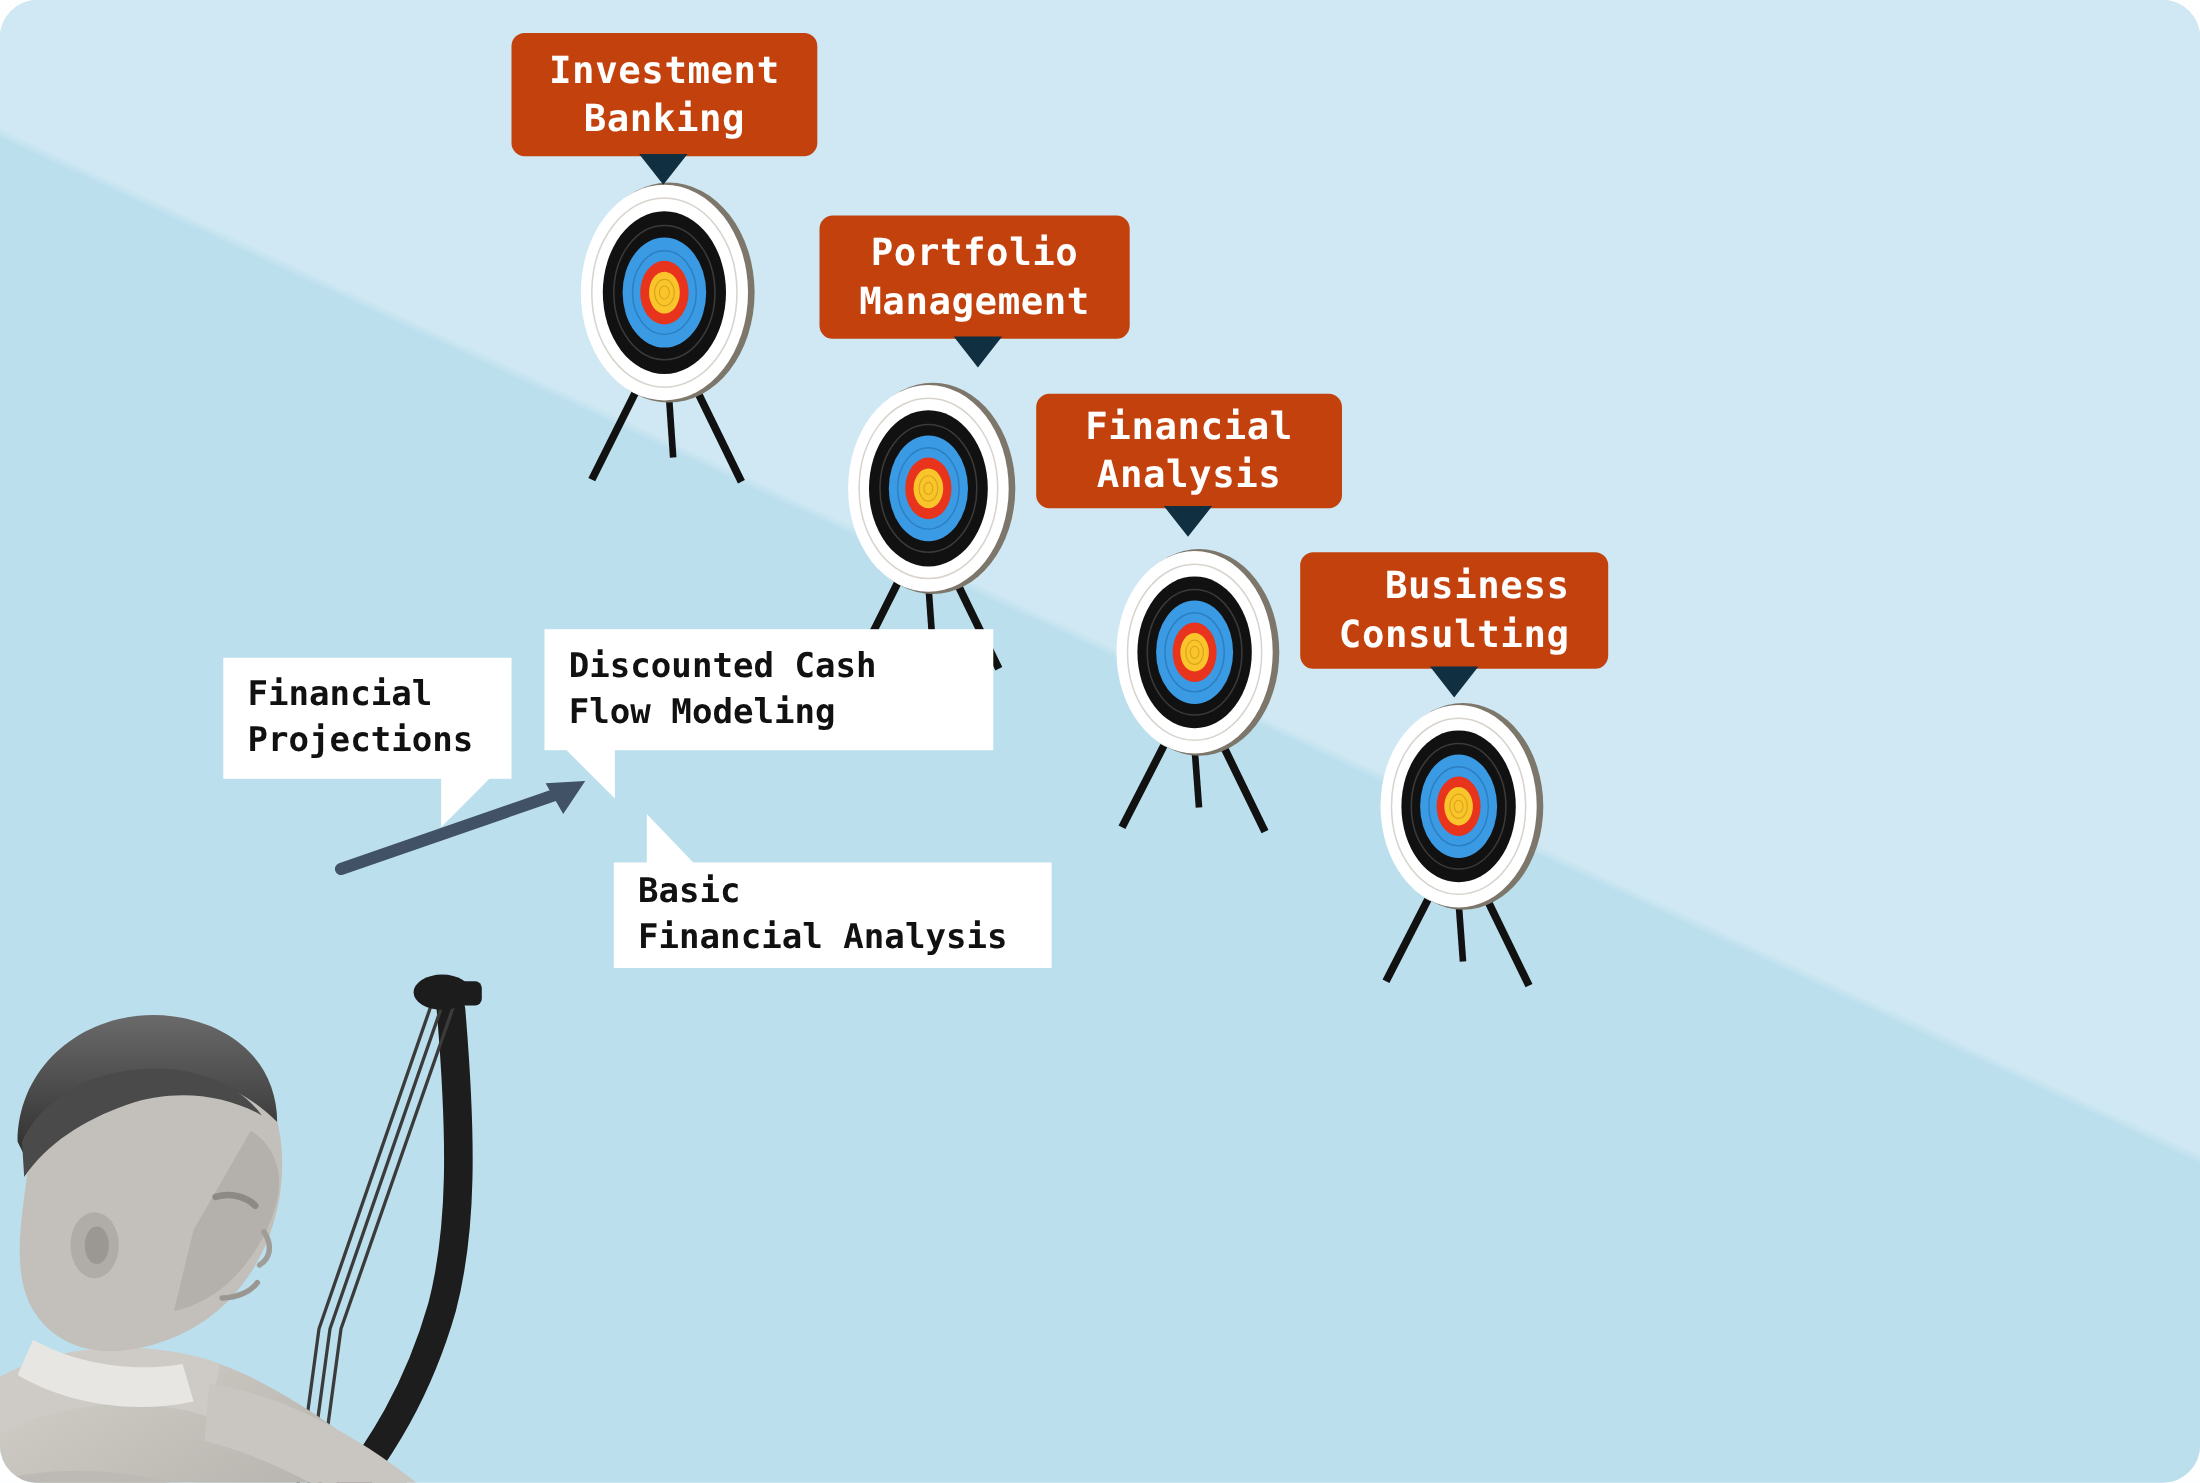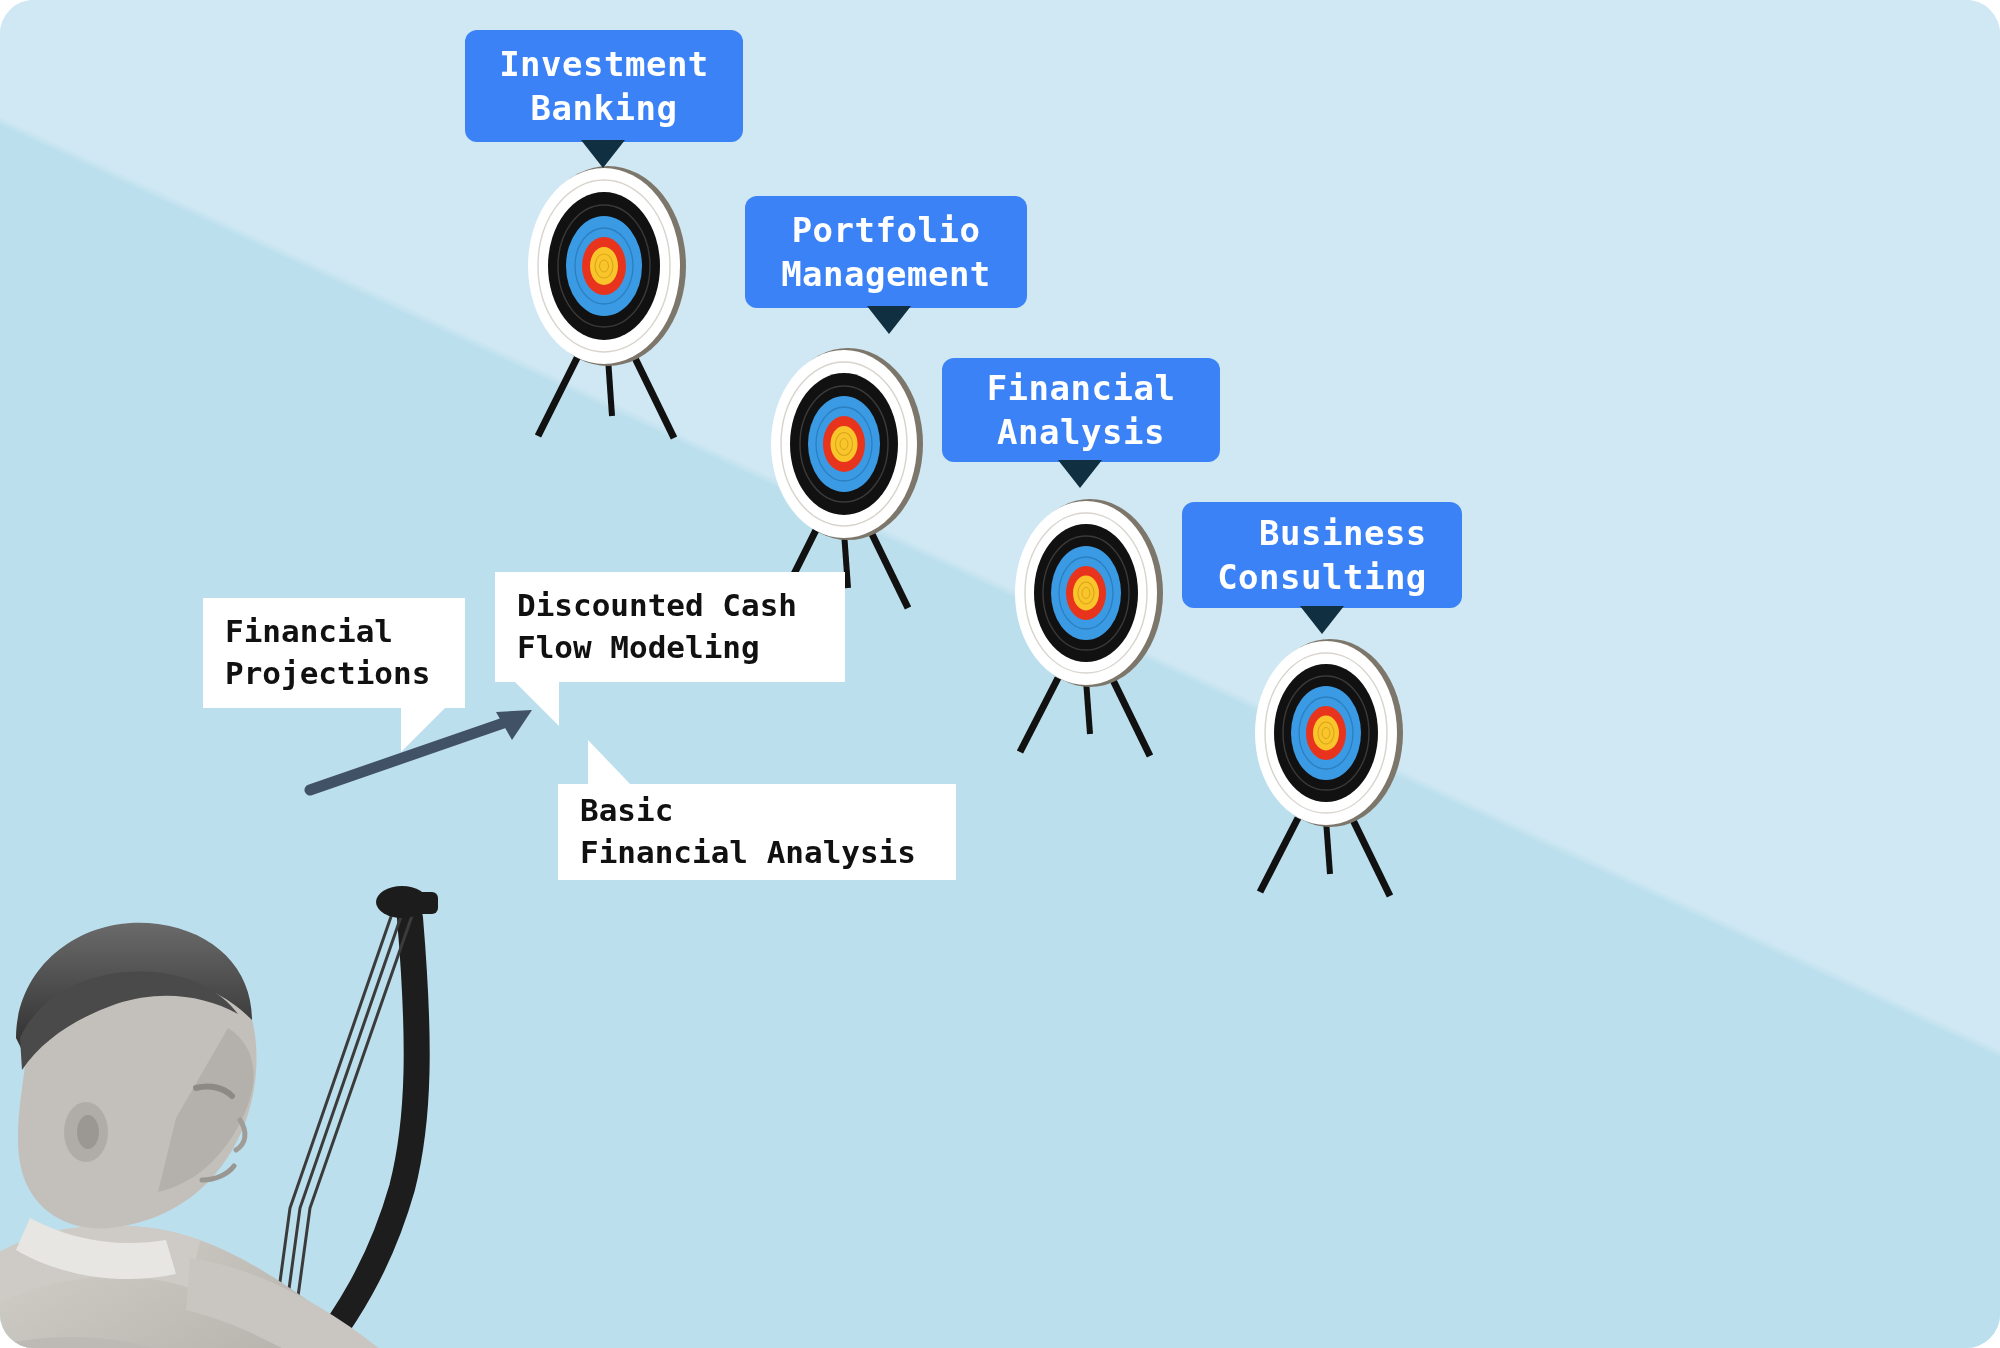--- a/index.html
+++ b/index.html
@@ -15,21 +15,21 @@
   
   .diag{
     position:absolute;inset:0;
     background:linear-gradient(205deg,#cfe8f3 0%,#cfe8f3 46%,#bcdfed 46.4%,#bcdfed 100%);
     pointer-events:none;
   }
 
   
   .bubble{
     position:absolute;
-    background:#3b82f6;
+    background:#c2410c;
     border-radius:12px;
     color:#ffffff;
     font-weight:700;
     text-align:center;
     display:flex;align-items:center;justify-content:center;
     line-height:1.30;
     letter-spacing:.5px;
     white-space:pre-line;
     box-sizing:border-box;
     padding:14px 26px;
@@ -289,21 +289,21 @@
 Consulting</span>
     <span class="tail" style="left:118px;"></span>
   </div>
 
   <div class="note" style="left:203px;top:598px;width:262px;height:110px;font-size:31px;">
     <span>Financial
 Projections</span>
     <span class="tail-r"></span>
   </div>
 
-  <div class="note" style="left:495px;top:572px;width:350px;height:110px;font-size:31px;">
+  <div class="note" style="left:495px;top:572px;width:408px;height:110px;font-size:31px;">
     <span>Discounted Cash
 Flow Modeling</span>
     <span class="tail-l"></span>
   </div>
 
 
   <div class="note" style="left:558px;top:784px;width:398px;height:96px;font-size:31px;">
     <span>Basic
 Financial Analysis</span>
     <span class="tail-tl"></span>

